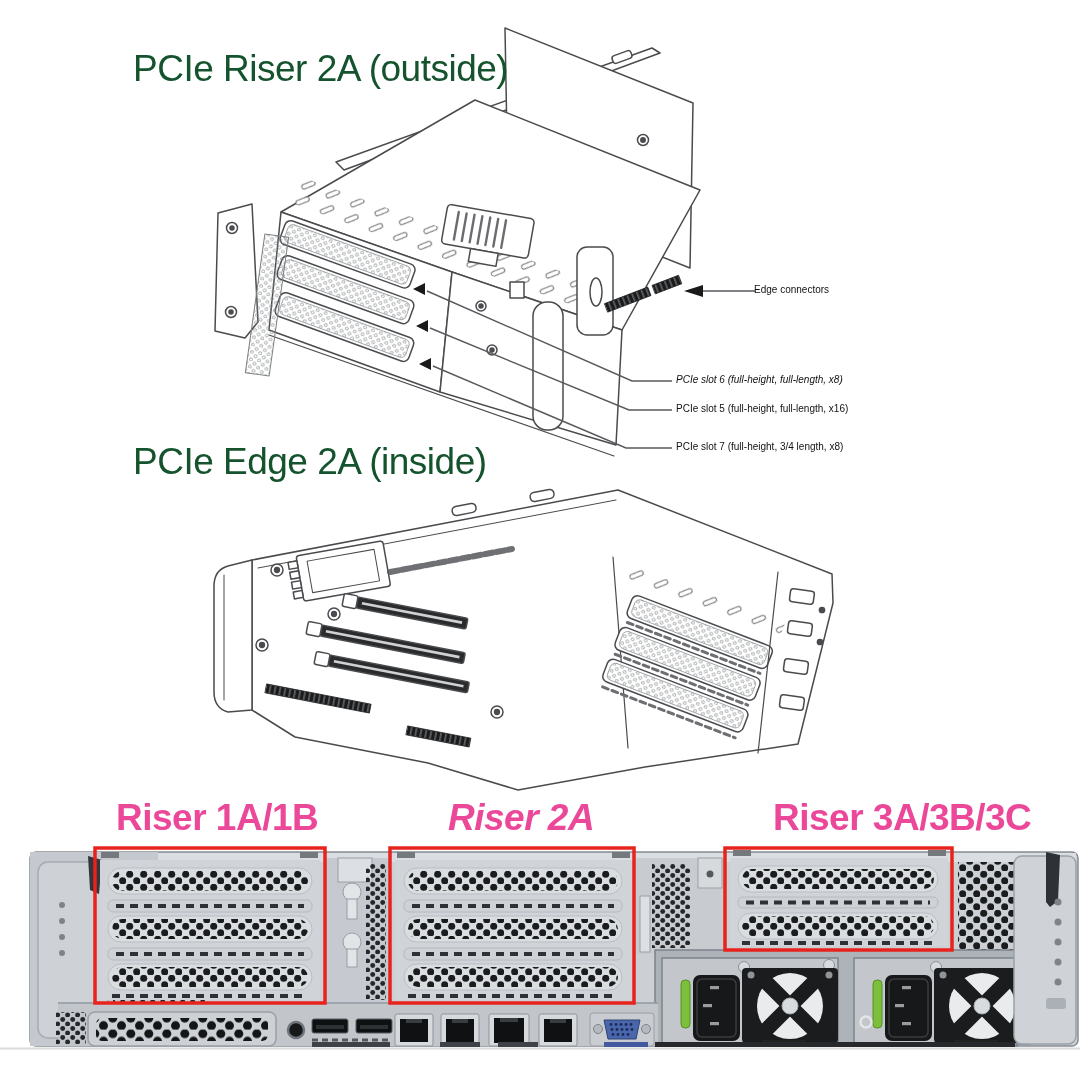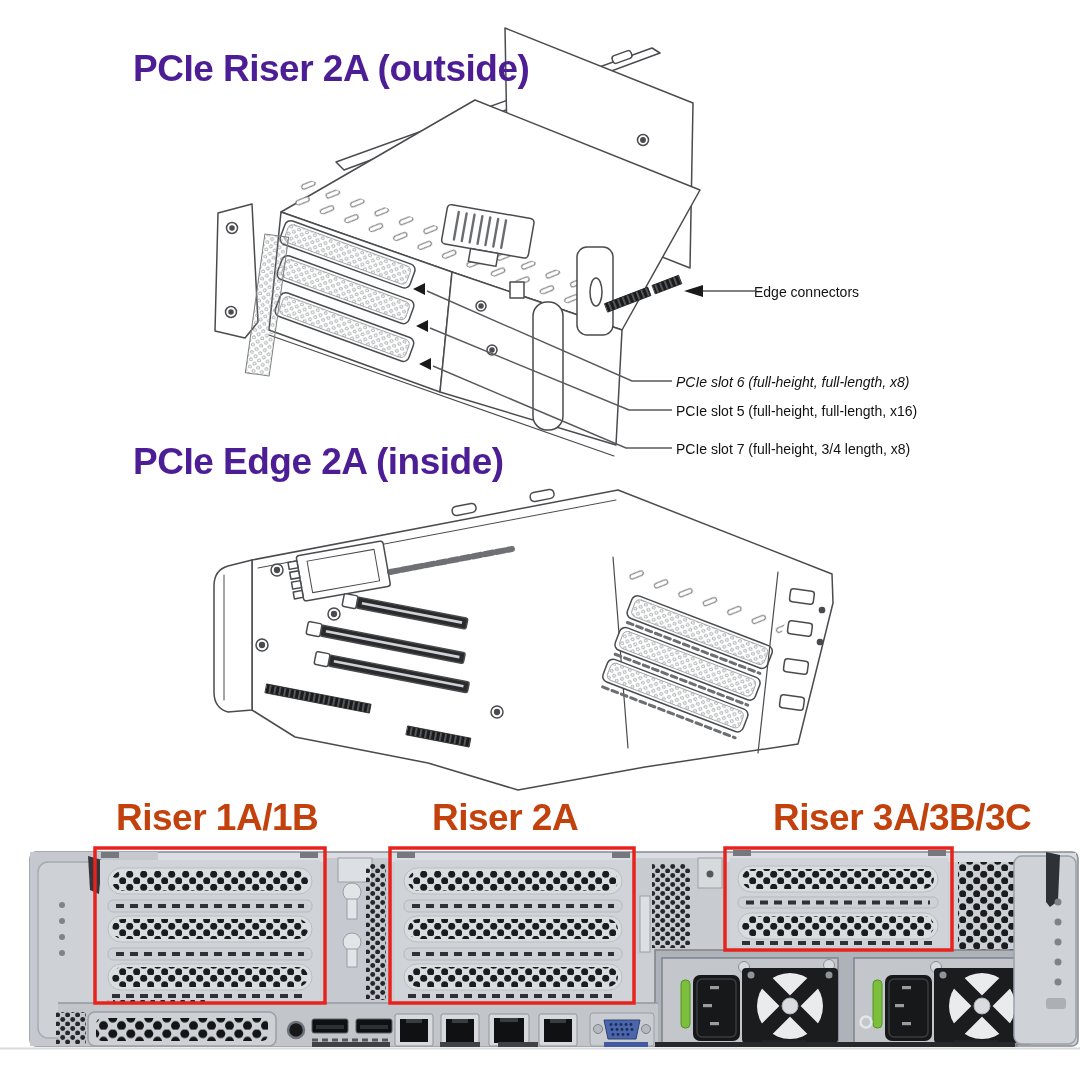--- a/index.html
+++ b/index.html
@@ -3,28 +3,28 @@
 <meta charset="utf-8">
 <style>
   html,body{margin:0;padding:0;}
   body{
     width:1080px;height:1080px;position:relative;overflow:hidden;
     background:#ffffff;
     font-family:"Liberation Sans", sans-serif;
   }
   .abs{position:absolute;}
   .fig-title{
-    font-size:37px;font-weight:700;color:#4c1d95;letter-spacing:-0.5px;
+    font-size:37px;font-weight:400;color:#14532d;letter-spacing:-0.5px;
     white-space:nowrap;line-height:1;
   }
   .callout{
-    font-size:14px;font-weight:400;color:#111;white-space:nowrap;line-height:1.15;
+    font-size:10px;font-weight:400;color:#111;white-space:nowrap;line-height:1.15;
   }
   .riser-label{
-    font-size:37px;font-weight:600;color:#c2410c;letter-spacing:-0.5px;
+    font-size:37px;font-weight:600;color:#ec4899;letter-spacing:-0.5px;
     white-space:nowrap;line-height:1;
   }
   svg{position:absolute;left:0;top:0;}
 </style>
 </head>
 <body>
 
 <svg width="1080" height="1080" viewBox="0 0 1080 1080">
   <defs>
 
@@ -452,15 +452,15 @@
 <div class="abs callout" style="left:754px;top:284px;">Edge connectors</div>
 
 <div class="abs callout" style="left:676px;top:374px;font-style:italic;">PCIe slot 6 (full-height, full-length, x8)</div>
 
 <div class="abs callout" style="left:676px;top:403px;">PCIe slot 5 (full-height, full-length, x16)</div>
 
 <div class="abs callout" style="left:676px;top:441px;">PCIe slot 7 (full-height, 3/4 length, x8)</div>
 
 <div class="abs riser-label" style="left:116px;top:799px;">Riser 1A/1B</div>
 
-<div class="abs riser-label" style="left:432px;top:799px;">Riser 2A</div>
+<div class="abs riser-label" style="left:448px;top:799px;font-style:italic;">Riser 2A</div>
 
 <div class="abs riser-label" style="left:773px;top:799px;text-align:right;">Riser 3A/3B/3C</div>
 
 </body></html>

